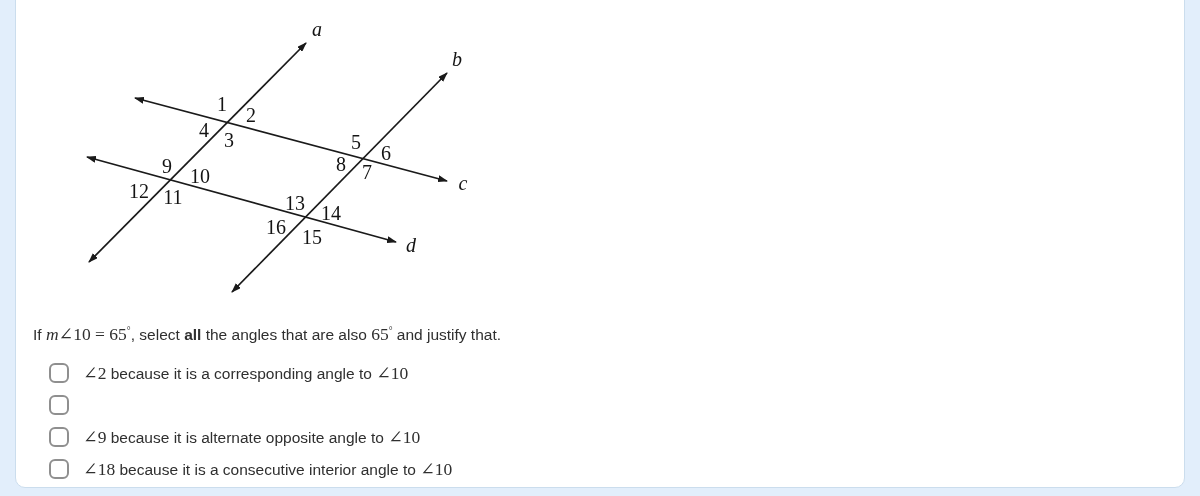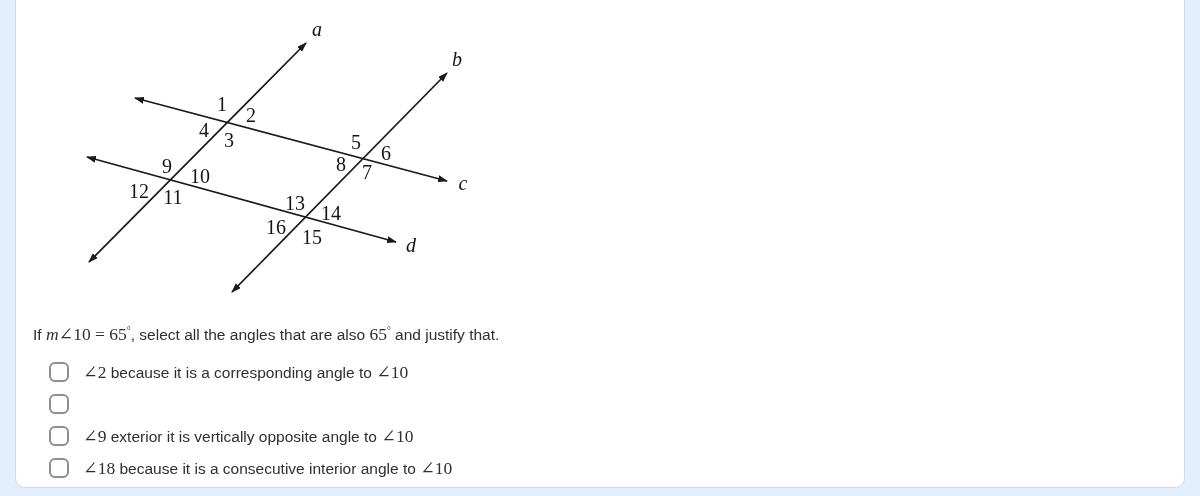--- a/index.html
+++ b/index.html
@@ -18,26 +18,26 @@
   }
   .angle-num { font:20px "Liberation Serif","DejaVu Serif",serif; fill:#141414; }
   .line-label { font:italic 20px "Liberation Serif","DejaVu Serif",serif; fill:#141414; }
   .question {
     position:absolute; left:33px; top:320px; height:22px; line-height:22px;
     font-size:15.5px; white-space:nowrap;
   }
   .math { font-family:"Liberation Serif","DejaVu Serif","DejaVu Sans",serif; font-size:17.5px; }
   .mi { font-style:italic; }
   .deg { font-size:62%; vertical-align:super; letter-spacing:0; }
-  .bold { font-weight:normal; }
+  .bold { font-weight:bold; }
   .options {
     position:absolute; left:49px; top:362px;
   }
   .option-row {
-    display:flex; height:22px; margin-bottom:10px;
+    display:flex; align-items:center; height:22px; margin-bottom:10px;
     font-size:15.5px; white-space:nowrap; cursor:pointer;
   }
   .checkbox {
     width:20px; height:20px; box-sizing:border-box; flex:0 0 20px;
     border:2px solid #8f8f8f; border-radius:6px; background:#fff;
     margin-right:14px;
   }
 </style>
 </head>
 <body>
@@ -83,19 +83,19 @@
 <div class="options">
   <div class="option-row">
     <span class="checkbox"></span>
     <span><span class="math">∠2</span><span> because it is a corresponding angle to </span><span class="math">∠10</span></span>
   </div>
   <div class="option-row">
     <span class="checkbox"></span>
   </div>
   <div class="option-row">
     <span class="checkbox"></span>
-    <span><span class="math">∠9</span><span> exterior it is vertically opposite angle to </span><span class="math">∠10</span></span>
+    <span><span class="math">∠9</span><span> because it is alternate opposite angle to </span><span class="math">∠10</span></span>
   </div>
   <div class="option-row">
     <span class="checkbox"></span>
     <span><span class="math">∠18</span><span> because it is a consecutive interior angle to </span><span class="math">∠10</span></span>
   </div>
 </div>
 
 </body></html>

